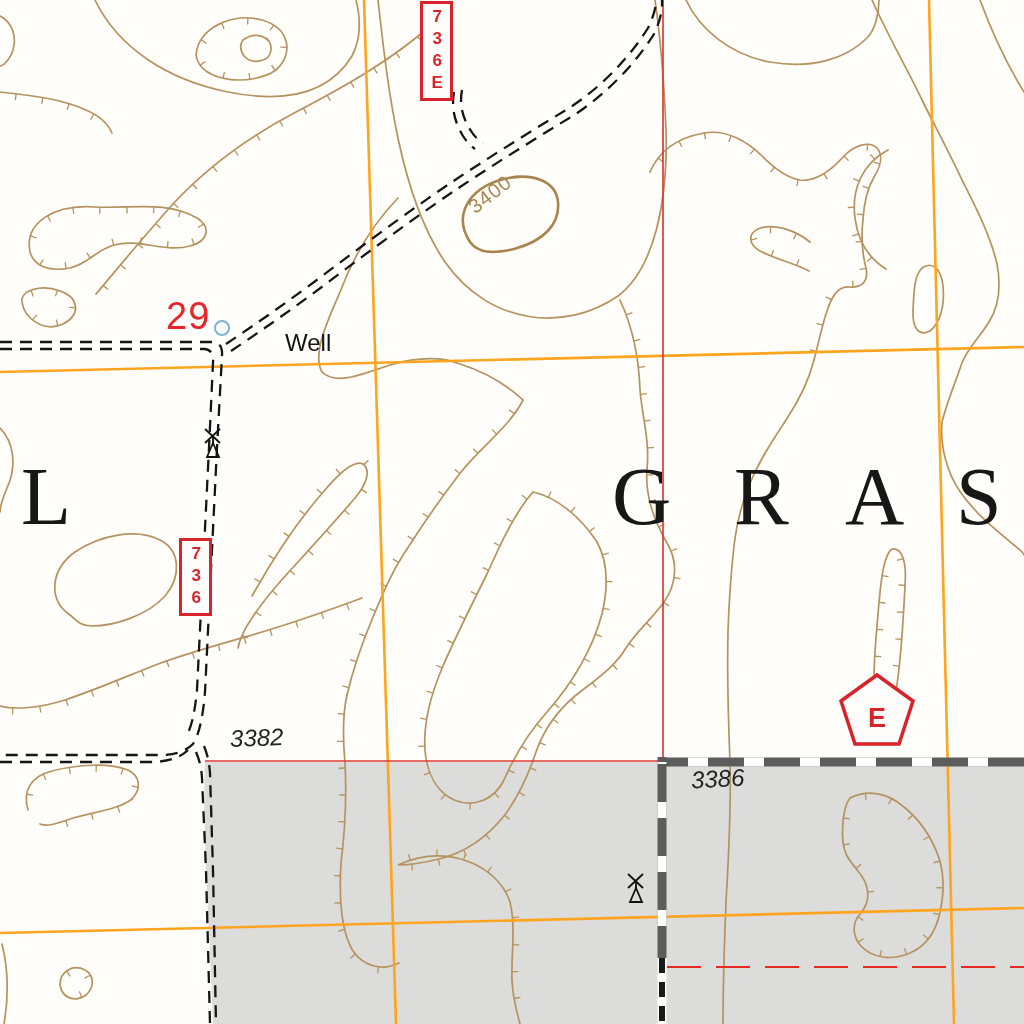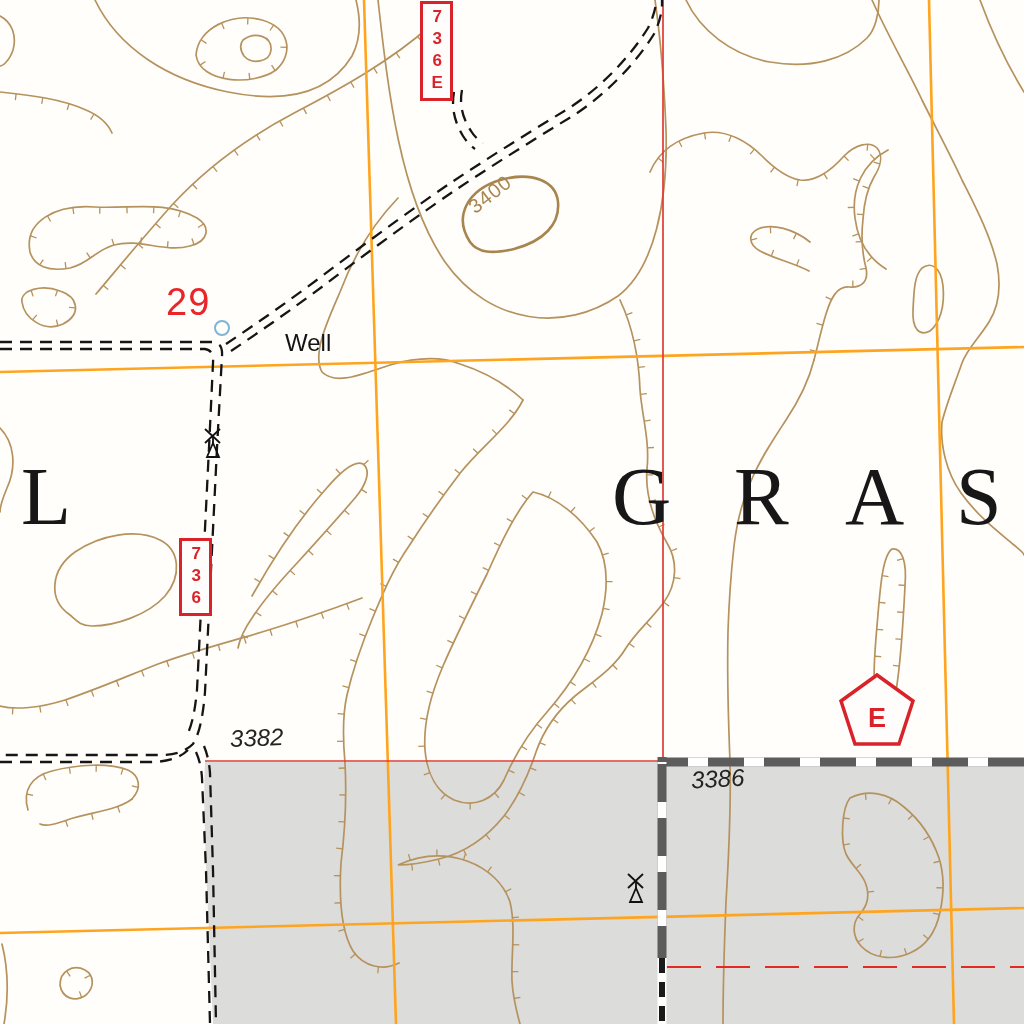--- a/index.html
+++ b/index.html
@@ -368,21 +368,21 @@
     </g>
 
     <g>
       <polygon class="pent" points="877,675 913,701 899,744 855,744 841,701"></polygon>
       <text class="pentE" x="877" y="727">E</text>
     </g>
   </svg>
 
   <div class="maplabel route-box" style="left:420px;top:1px;">736E</div>
   <div class="maplabel route-box" style="left:179px;top:538px;">736</div>
-  <div class="maplabel sec-num" style="left:166px;top:281px;">29</div>
+  <div class="maplabel sec-num" style="left:166px;top:295px;">29</div>
   <div class="maplabel well-label" style="left:259px;top:329px;margin-left:26px;">Well</div>
   <div class="maplabel contour-label" style="left:466px;top:183px;">3400</div>
   <div class="maplabel elev-label" style="left:230px;top:724px;transform:rotate(-2deg);">3382</div>
   <div class="maplabel elev-label" style="left:691px;top:765px;transform:rotate(-3deg);">3386</div>
   <div class="maplabel bigletter" style="left:21px;top:450px;">L</div>
   <div class="maplabel bigletter" style="left:612px;top:450px;">G</div>
   <div class="maplabel bigletter" style="left:734px;top:450px;">R</div>
   <div class="maplabel bigletter" style="left:845px;top:450px;">A</div>
   <div class="maplabel bigletter" style="left:956px;top:450px;">S</div>
 </div>

